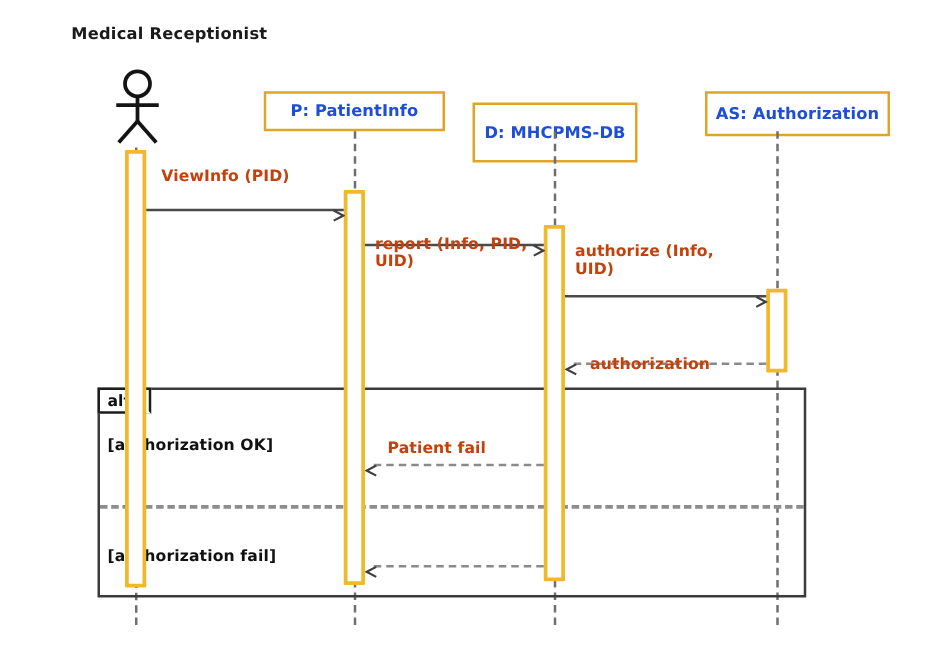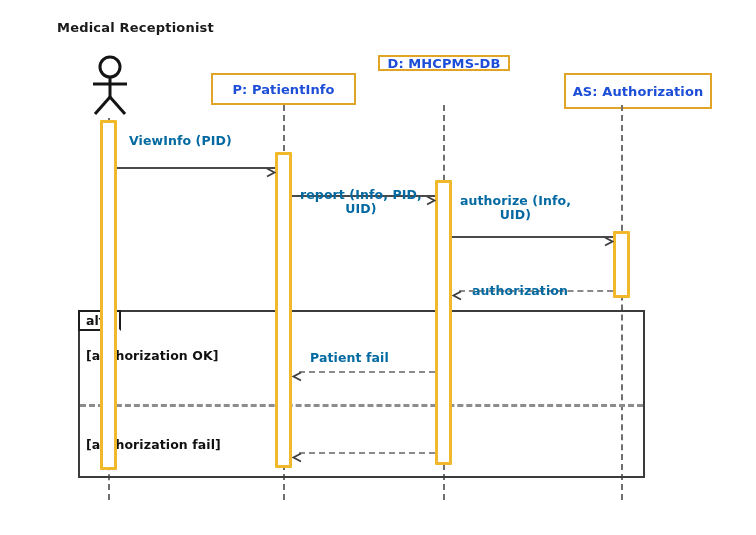--- a/index.html
+++ b/index.html
@@ -9,21 +9,20 @@
   }
   body {
     font-family: "DejaVu Sans", sans-serif;
   }
   #canvas {
     position: relative;
     width: 756px;
     height: 535px;
     background: #ffffff;
     overflow: hidden;
-    text-align: center;
   }
   
   .actor-label {
     position: absolute;
     font-size: 13px;
     font-weight: bold;
     color: #1a1a1a;
     white-space: nowrap;
     letter-spacing: .2px;
   }
@@ -68,21 +67,21 @@
   }
   .arrowhead {
     position: absolute;
     width: 9px;
     height: 9px;
   }
   .msg-label {
     position: absolute;
     font-size: 12.5px;
     font-weight: bold;
-    color: #0369a1;
+    color: #c2410c;
     line-height: 14px;
     white-space: pre-line;
     letter-spacing: .1px;
   }
   
   .frag {
     position: absolute;
     box-sizing: border-box;
     border: 2px solid #3b3b3b;
     background: transparent;
@@ -133,21 +132,21 @@
       <circle cx="26" cy="12" r="10" fill="#ffffff" stroke="#141414" stroke-width="3"></circle>
       <line x1="26" y1="22" x2="26" y2="42" stroke="#141414" stroke-width="3"></line>
       <line x1="9" y1="29" x2="43" y2="29" stroke="#141414" stroke-width="3"></line>
       <line x1="26" y1="42" x2="11" y2="59" stroke="#141414" stroke-width="3"></line>
       <line x1="26" y1="42" x2="41" y2="59" stroke="#141414" stroke-width="3"></line>
     </svg>
   </div>
 
   <div class="pbox" style="left:211px; top:73px; width:145px; height:32px;">P: PatientInfo</div>
 
-  <div class="pbox" style="left:378px; top:55px; width:132px; height:16px;">D: MHCPMS-DB</div>
+  <div class="pbox" style="left:378px; top:82px; width:132px; height:48px;">D: MHCPMS-DB</div>
 
   <div class="pbox" style="left:547px; top:73px; width:148px; height:36px;margin-left:17px;">AS: Authorization</div>
 
   <div class="lifeline" style="left:108px; top:118px; height:382px;"></div>
   <div class="lifeline" style="left:283px; top:105px; height:395px;"></div>
   <div class="lifeline" style="left:443px; top:105px; height:395px;"></div>
   <div class="lifeline" style="left:621px; top:105px; height:395px;"></div>
 
   <div class="frag" style="left:78px; top:310px; width:567px; height:168px;"></div>
 

